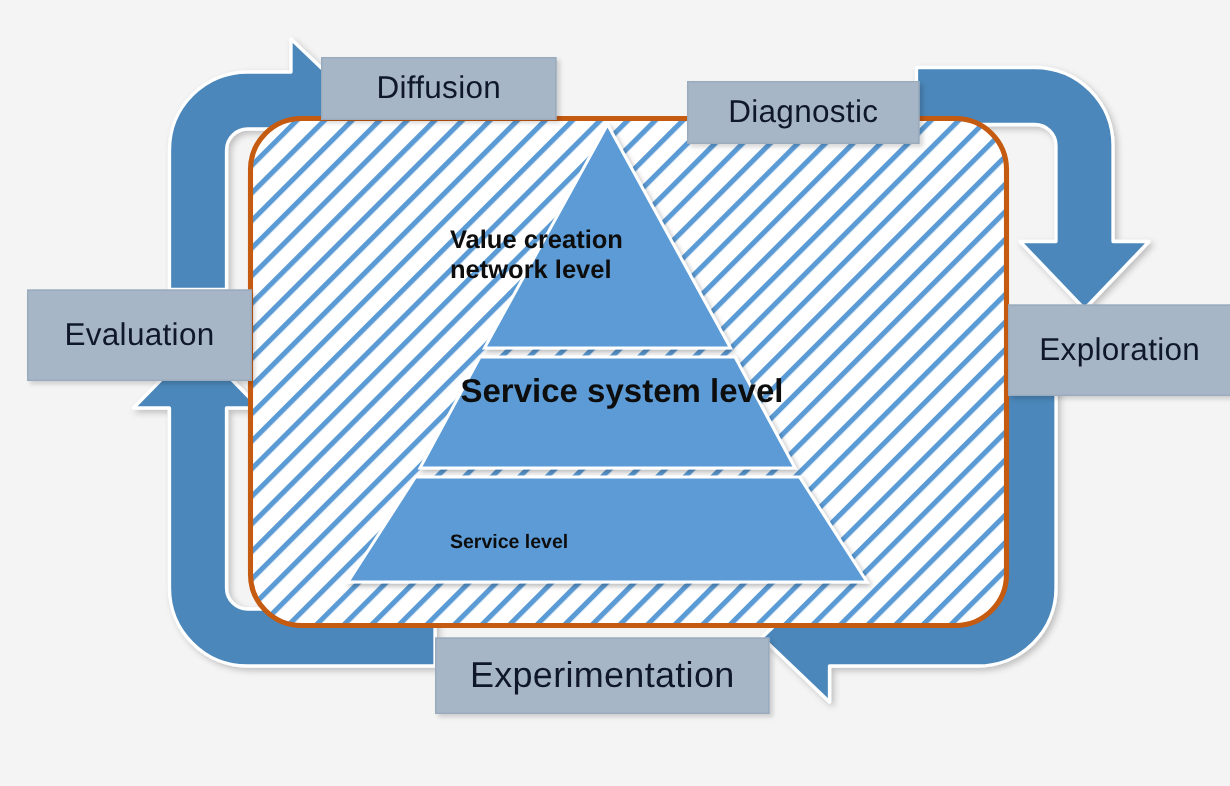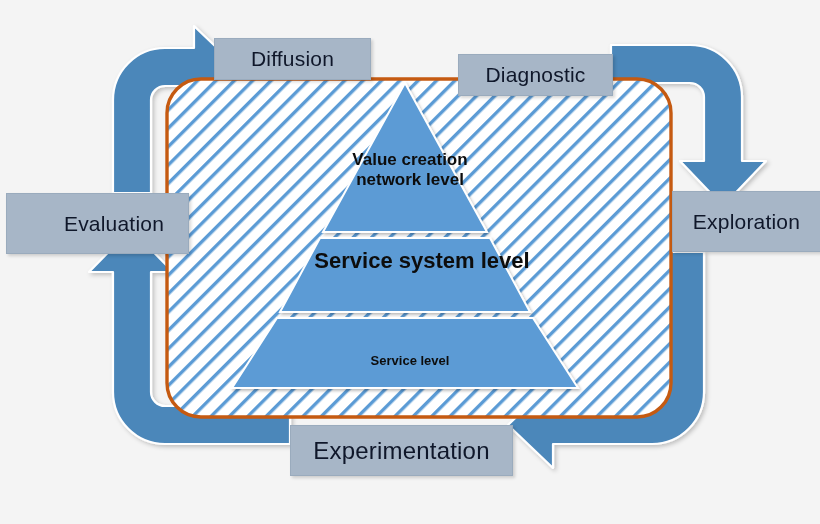--- a/index.html
+++ b/index.html
@@ -39,30 +39,30 @@
     font-size: 21px;
     font-weight: 400;
     letter-spacing: 0.2px;
     white-space: nowrap;
     z-index: 40;
   }
   .phase-box.small-text { font-size: 24px; }
 
   #box-diffusion      { left: 214px; top: 38px;  width: 155px; height: 40px; }
   #box-diagnostic     { left: 458px; top: 54px;  width: 153px; height: 40px; }
-  #box-evaluation     { left: 6px;  top: 193px; width: 148px; height: 59px; padding-left: 33px; }
-  #box-exploration    { left: 672px; top: 191px; width: 147px; height: 59px; }
+  #box-evaluation     { left: 18px;  top: 193px; width: 148px; height: 59px; }
+  #box-exploration    { left: 672px; top: 203px; width: 147px; height: 59px; }
   #box-experimentation{ left: 290px; top: 425px; width: 221px; height: 49px; }
 
   
   .tier-label {
     position: absolute;
     color: #0d0d0d;
     font-weight: bold;
-    text-align: center;
+    text-align: left;
     line-height: 1.18;
     z-index: 35;
     white-space: pre-line;
   }
   #tier-label-top    { left: 300px; top: 150px; width: 220px; font-size: 17px; }
   #tier-label-middle { left: 307px; top: 248px; width: 230px; font-size: 22px; }
   #tier-label-bottom { left: 300px; top: 353px; width: 220px; font-size: 13px; }
 </style>
 </head>
 <body>

